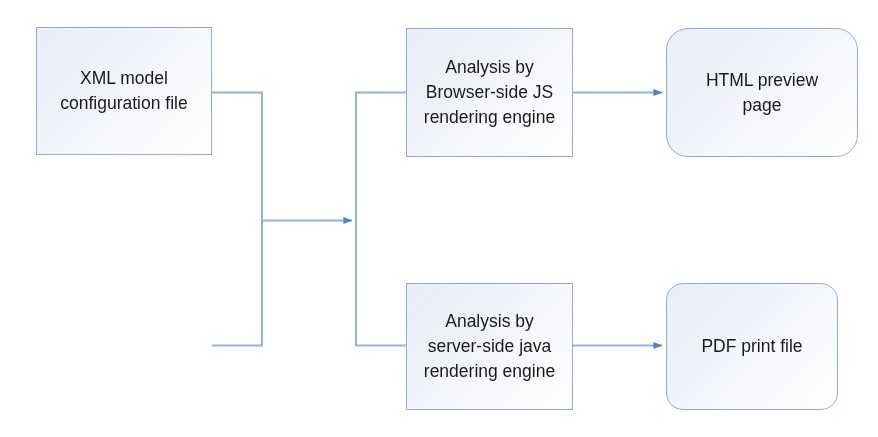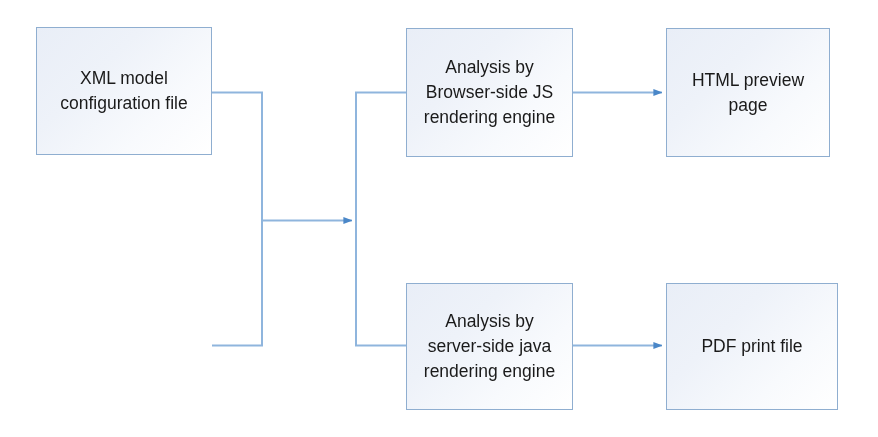--- a/index.html
+++ b/index.html
@@ -45,22 +45,22 @@
     white-space: pre-line;
     padding: 0 6px;
   }
   
   #node-xml-config   { left: 36px;  top: 27px;  width: 176px; height: 128px; }
   #node-business-data{ left: 36px;  top: 283px; width: 176px; height: 128px; }
   
   #node-js-engine    { left: 406px; top: 28px;  width: 167px; height: 129px; }
   #node-java-engine  { left: 406px; top: 283px; width: 167px; height: 127px; }
   
-  #node-html-preview { left: 666px; top: 28px;  width: 164px; height: 129px; }
-  #node-pdf-print    { left: 666px; top: 283px; width: 172px; height: 127px; }
+  #node-html-preview { left: 666px; top: 28px;  width: 192px; height: 129px; border-radius: 22px; }
+  #node-pdf-print    { left: 666px; top: 283px; width: 172px; height: 127px; border-radius: 17px; }
 </style>
 </head>
 <body>
 
 <div id="canvas">
 
   <svg class="flow-svg" viewBox="0 0 878 437" xmlns="http://www.w3.org/2000/svg">
     <defs>
       <marker id="arrowhead" markerWidth="9" markerHeight="7" refX="8.6" refY="3.5" orient="auto" markerUnits="userSpaceOnUse">
         <polygon points="0,0 9,3.5 0,7" fill="#4a87c8"></polygon>

